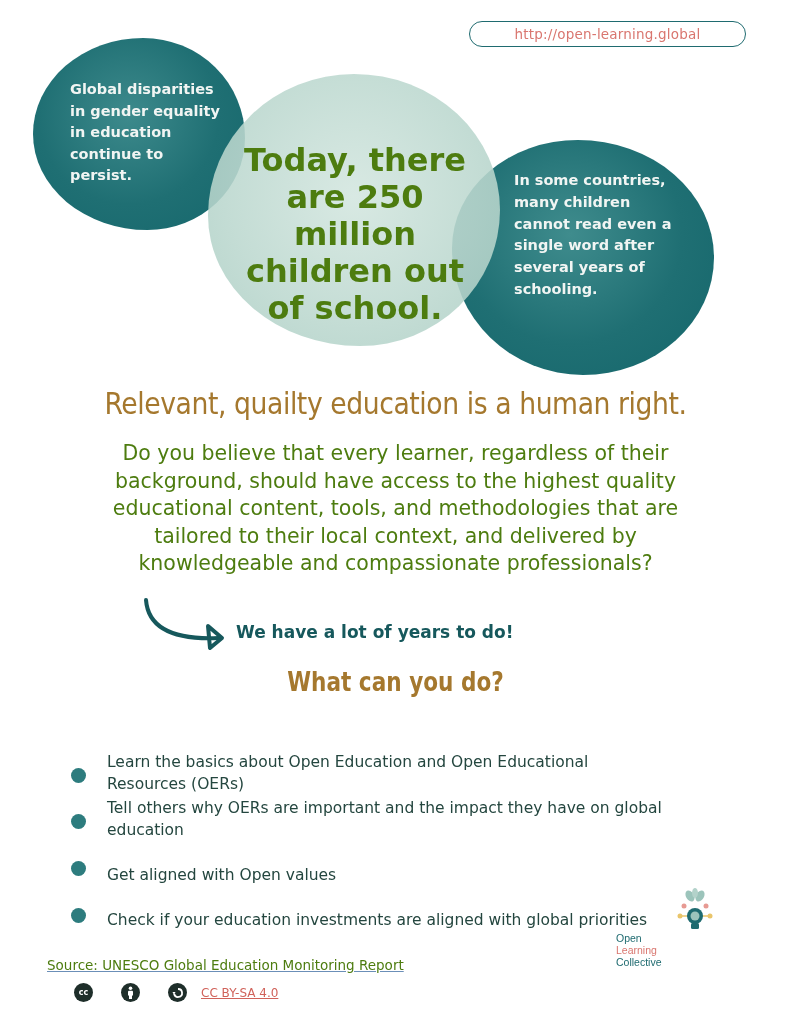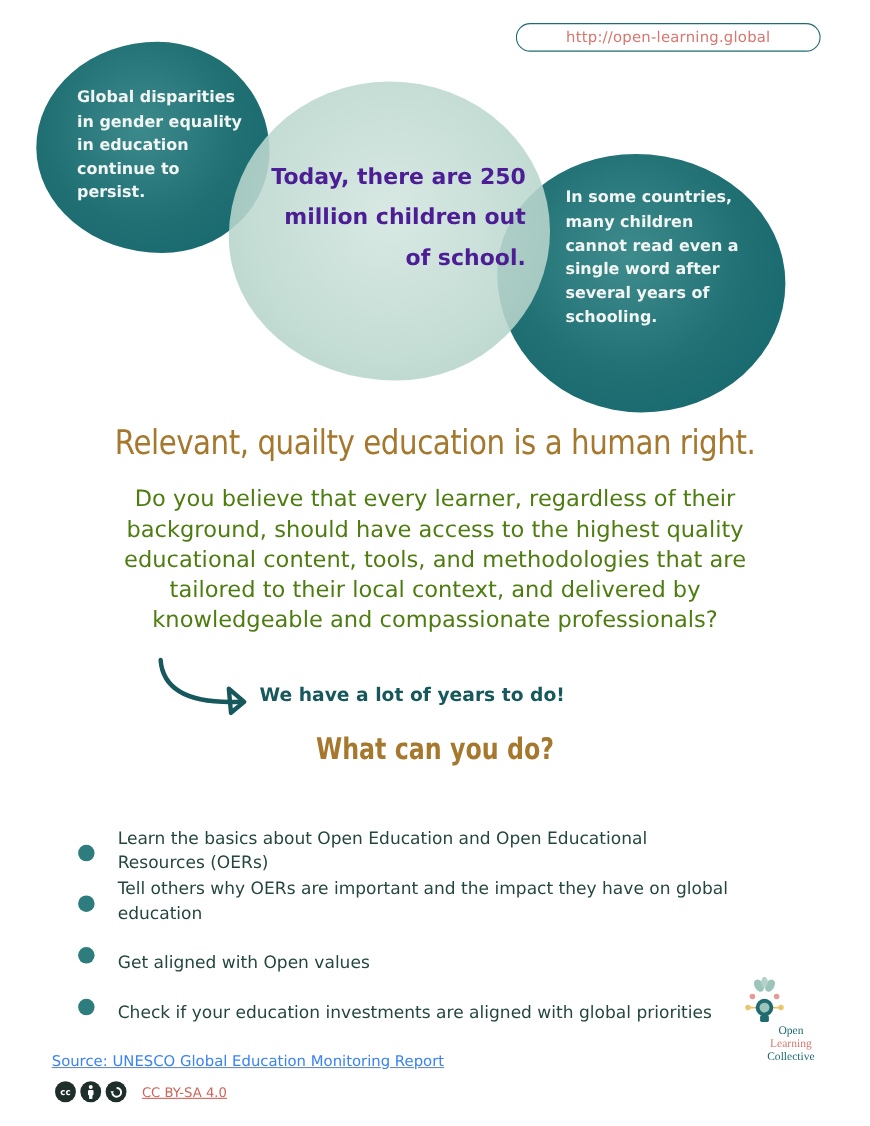--- a/index.html
+++ b/index.html
@@ -32,22 +32,22 @@
     opacity: 0.88;
   }
 
   .blob-text-left {
     position: absolute; left: 70px; top: 79px; width: 160px;
     font-family: "DejaVu Sans", sans-serif; font-weight: bold; font-size: 14.5px;
     line-height: 21.5px; color: #f1f5f3;
   }
   .blob-text-center {
     position: absolute; left: 232px; top: 142px; width: 246px;
-    font-family: "DejaVu Sans", sans-serif; font-weight: bold; font-size: 20px;
-    line-height: 37px; color: #4c1d95; text-align: right;
+    font-family: "DejaVu Sans", sans-serif; font-weight: bold; font-size: 32px;
+    line-height: 37px; color: #4d7c0f; text-align: center;
   }
   .blob-text-right {
     position: absolute; left: 514px; top: 170px; width: 170px;
     font-family: "DejaVu Sans", sans-serif; font-weight: bold; font-size: 14.5px;
     line-height: 21.8px; color: #f1f5f3;
   }
 
   .headline {
     position: absolute; left: 0; top: 385px; width: 791px; text-align: center;
     font-family: "DejaVu Sans", sans-serif; font-weight: normal; font-size: 31px;
@@ -87,37 +87,37 @@
   .a1 .dot { top: 16px; }
   .a2 { margin-top: 3px; }
   .a2 .dot { top: 16px; }
   .a3 { margin-top: 24px; }
   .a3 .dot { top: -4px; }
   .a4 { margin-top: 23px; }
   .a4 .dot { top: -2px; }
 
   .logo { position: absolute; left: 660px; top: 888px; width: 70px; height: 82px; }
   .logo-text {
-    position: absolute; left: 676px; top: 932px; width: 86px; text-align: center;
-    font-family: Liberation Serif, serif; font-size: 10.5px; line-height: 12px;
+    position: absolute; left: 616px; top: 932px; width: 86px; text-align: left;
+    font-family: Liberation Sans, sans-serif; font-size: 10.5px; line-height: 12px;
   }
   .logo-open, .logo-collective { color: #1f6b70; }
   .logo-learning { color: #d9766f; }
 
   .source-link {
     position: absolute; left: 47px; top: 957px;
-    font-family: "DejaVu Sans", sans-serif; font-size: 13.5px; color: #3b82f6;
+    font-family: "DejaVu Sans", sans-serif; font-size: 13.5px; color: #4d7c0f;
     text-decoration: underline; text-decoration-color: #6b8fb8;
   }
 
   .license { position: absolute; left: 50px; top: 983px; display: flex; align-items: center; }
   .cc-icon {
     width: 19px; height: 19px; border-radius: 50%; background: #1e2e2a; color: #fff;
     display: flex; align-items: center; justify-content: center; margin-right: 4px;
-    font-family: "DejaVu Sans", sans-serif; font-weight: bold; font-size: 8px;
+    font-family: "DejaVu Sans", sans-serif; font-weight: bold; font-size: 8px; margin-left: 24px;
   }
   .license-link {
     margin-left: 10px; font-family: "DejaVu Sans", sans-serif; font-size: 12px;
     color: #d0625a; text-decoration: underline;
   }
 </style>
 </head>
 <body>
 
 <a class="url-pill">http://open-learning.global</a>

